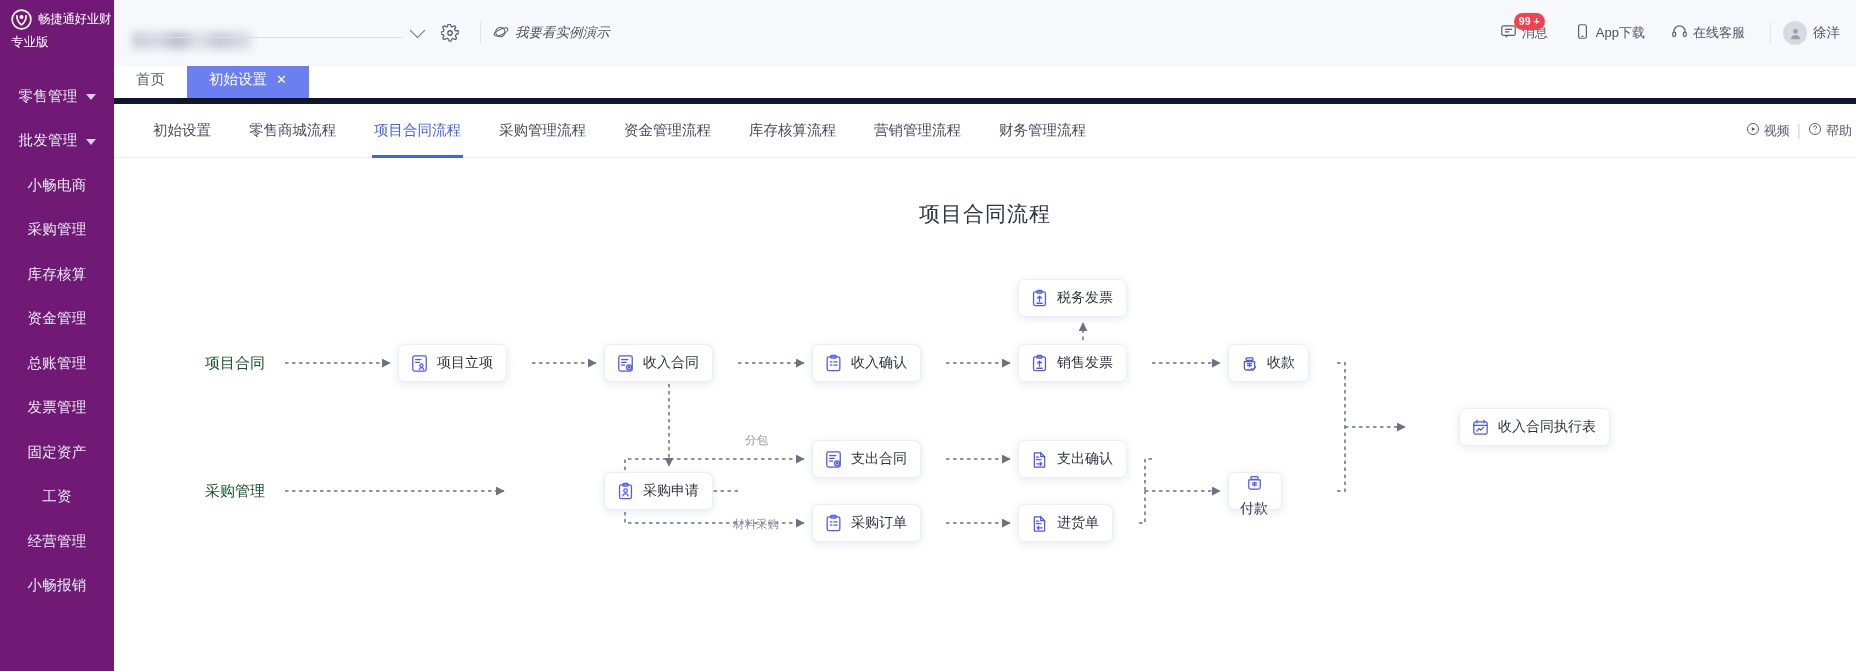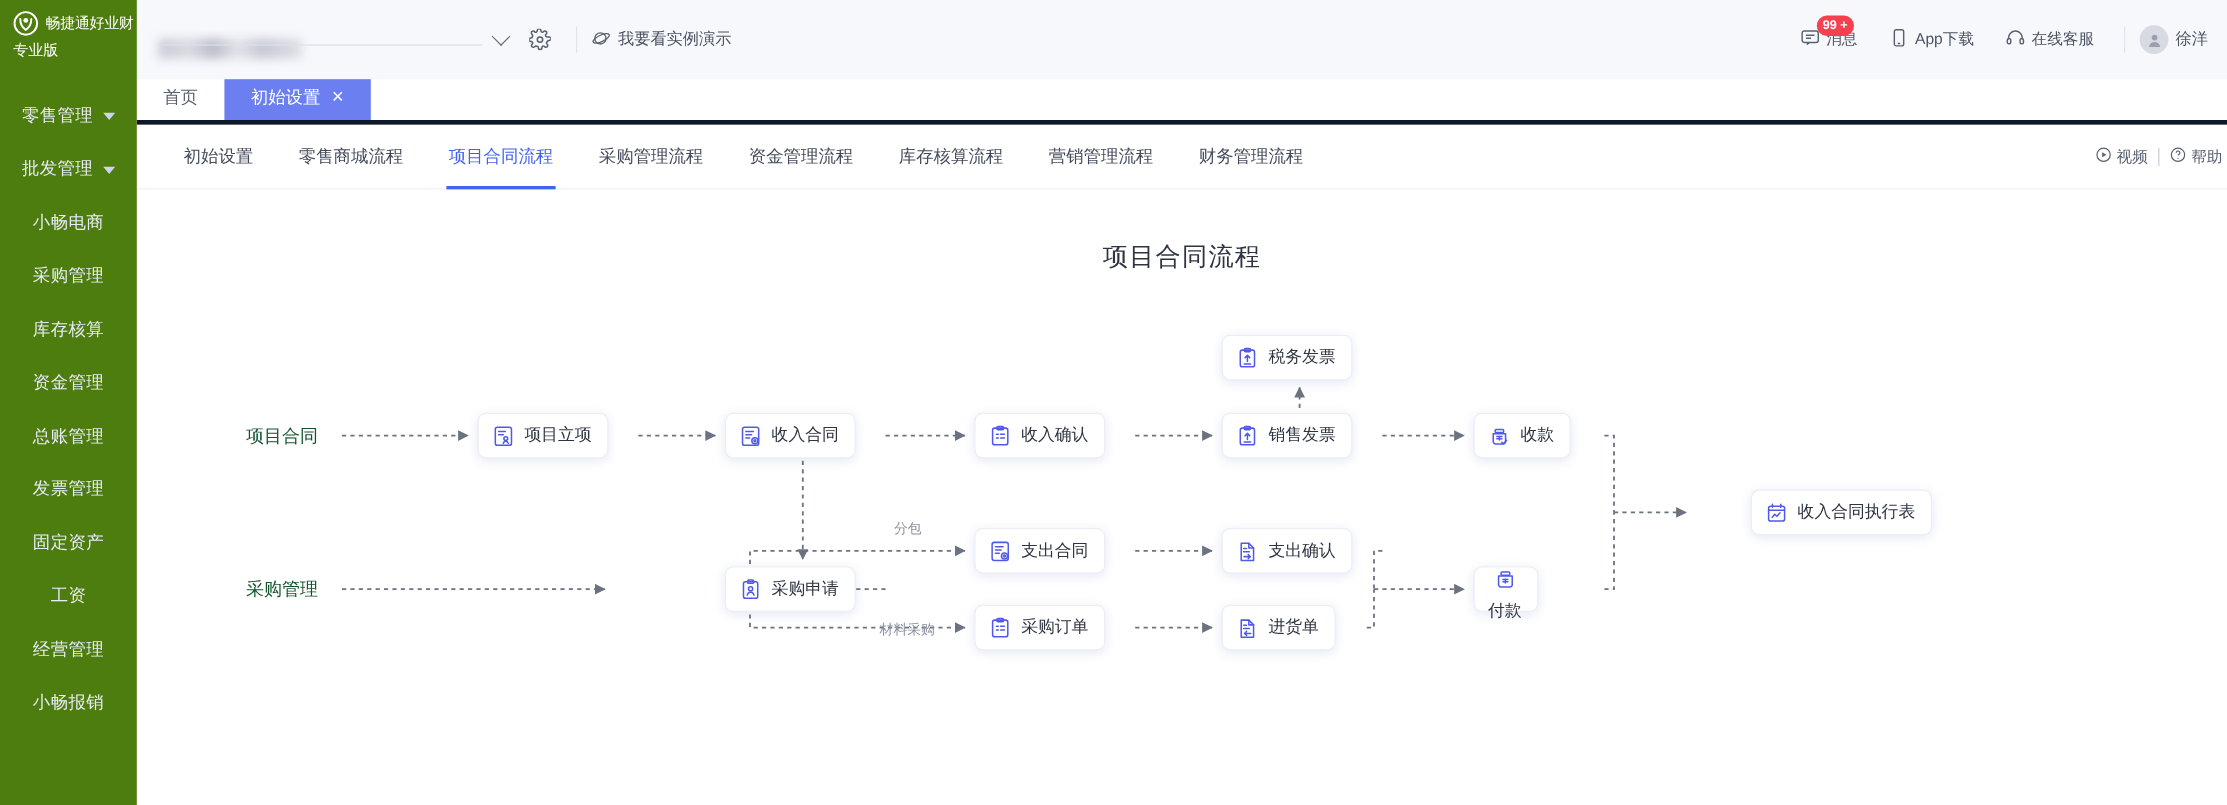--- a/index.html
+++ b/index.html
@@ -7,21 +7,21 @@
   html, body {
     width: 1856px; height: 671px;
     font-family: "Liberation Sans", "DejaVu Sans", sans-serif;
     background: #f0f2f5; overflow: hidden;
   }
   .app { position: relative; width: 1856px; height: 671px; display: flex; background:#fff;}
 
   
   .sidebar {
     width: 114px; min-width:114px; height: 671px;
-    background: #4d7c0f; position: relative; z-index: 5;
+    background: #701a75; position: relative; z-index: 5;
   }
   .logo-wrap {
     height: 66px; padding: 8px 0 0 10px; position: relative;
   }
   .logo-row { display:flex; align-items:center; gap:5px; }
   .logo-mark {
     width: 23px; height: 23px; flex:0 0 23px;
     display:flex; align-items:center; justify-content:center;
   }
   .logo-text {
@@ -57,41 +57,41 @@
   .search-underline {
     position:absolute; left:0; bottom:11px; width: 270px; height:1px; background:#dcdfe6;
   }
   .chev-down {
     width:11px;height:11px;border-right:1.6px solid #6b7280;border-bottom:1.6px solid #6b7280;
     transform:rotate(45deg); margin-top:-5px;
   }
   .chev-btn{ width:30px; display:flex; align-items:center; justify-content:center; cursor:pointer;}
   .gear-btn { width:36px; display:flex;align-items:center;justify-content:center;cursor:pointer;}
   .vdivider { width:1px; height:22px; background:#e2e4ec; margin:0 12px; }
-  .demo-link { display:flex; align-items:center; gap:6px; color:#4b5262; font-size:13.5px; cursor:pointer;}
+  .demo-link { display:flex; align-items:center; gap:6px; color:#4b5262; font-size:13.5px; cursor:pointer;font-style:italic;}
   .topbar-right { margin-left:auto; display:flex; align-items:center; gap:0; }
   .tb-item {
     display:flex; align-items:center; gap:5px; color:#4b5262; font-size:13px;
     padding: 0 13px; cursor:pointer; position:relative; height:34px;
   }
   .badge {
     position:absolute; top:-3px; left:27px; background:#f5414f; color:#fff;
     font-size:10.5px; line-height:1; padding:3px 5px 3.5px 5px; border-radius:9px;
     font-weight:700; white-space:nowrap;
   }
   .avatar {
     width:24px;height:24px;border-radius:50%;background:#d8dae2;
     display:flex;align-items:center;justify-content:center; margin-right:6px;
   }
   .username { color:#4b5262; font-size:13.5px; }
 
   
   .tabstrip {
     height:38px; background:#fff; display:flex; align-items:flex-end; padding-left:0;
-    border-bottom:4px solid #0f172a;
+    border-bottom:6px solid #0f172a;
   }
   .btab {
     height:38px; display:flex; align-items:center; gap:9px; padding:0 22px;
     font-size:14.5px; color:#5a6070; cursor:pointer; white-space:nowrap;
   }
   .btab.active { background:#6b7ff0; color:#fff; }
   .btab .x { font-size:13px; opacity:.95; }
 
   
   .subnav {

